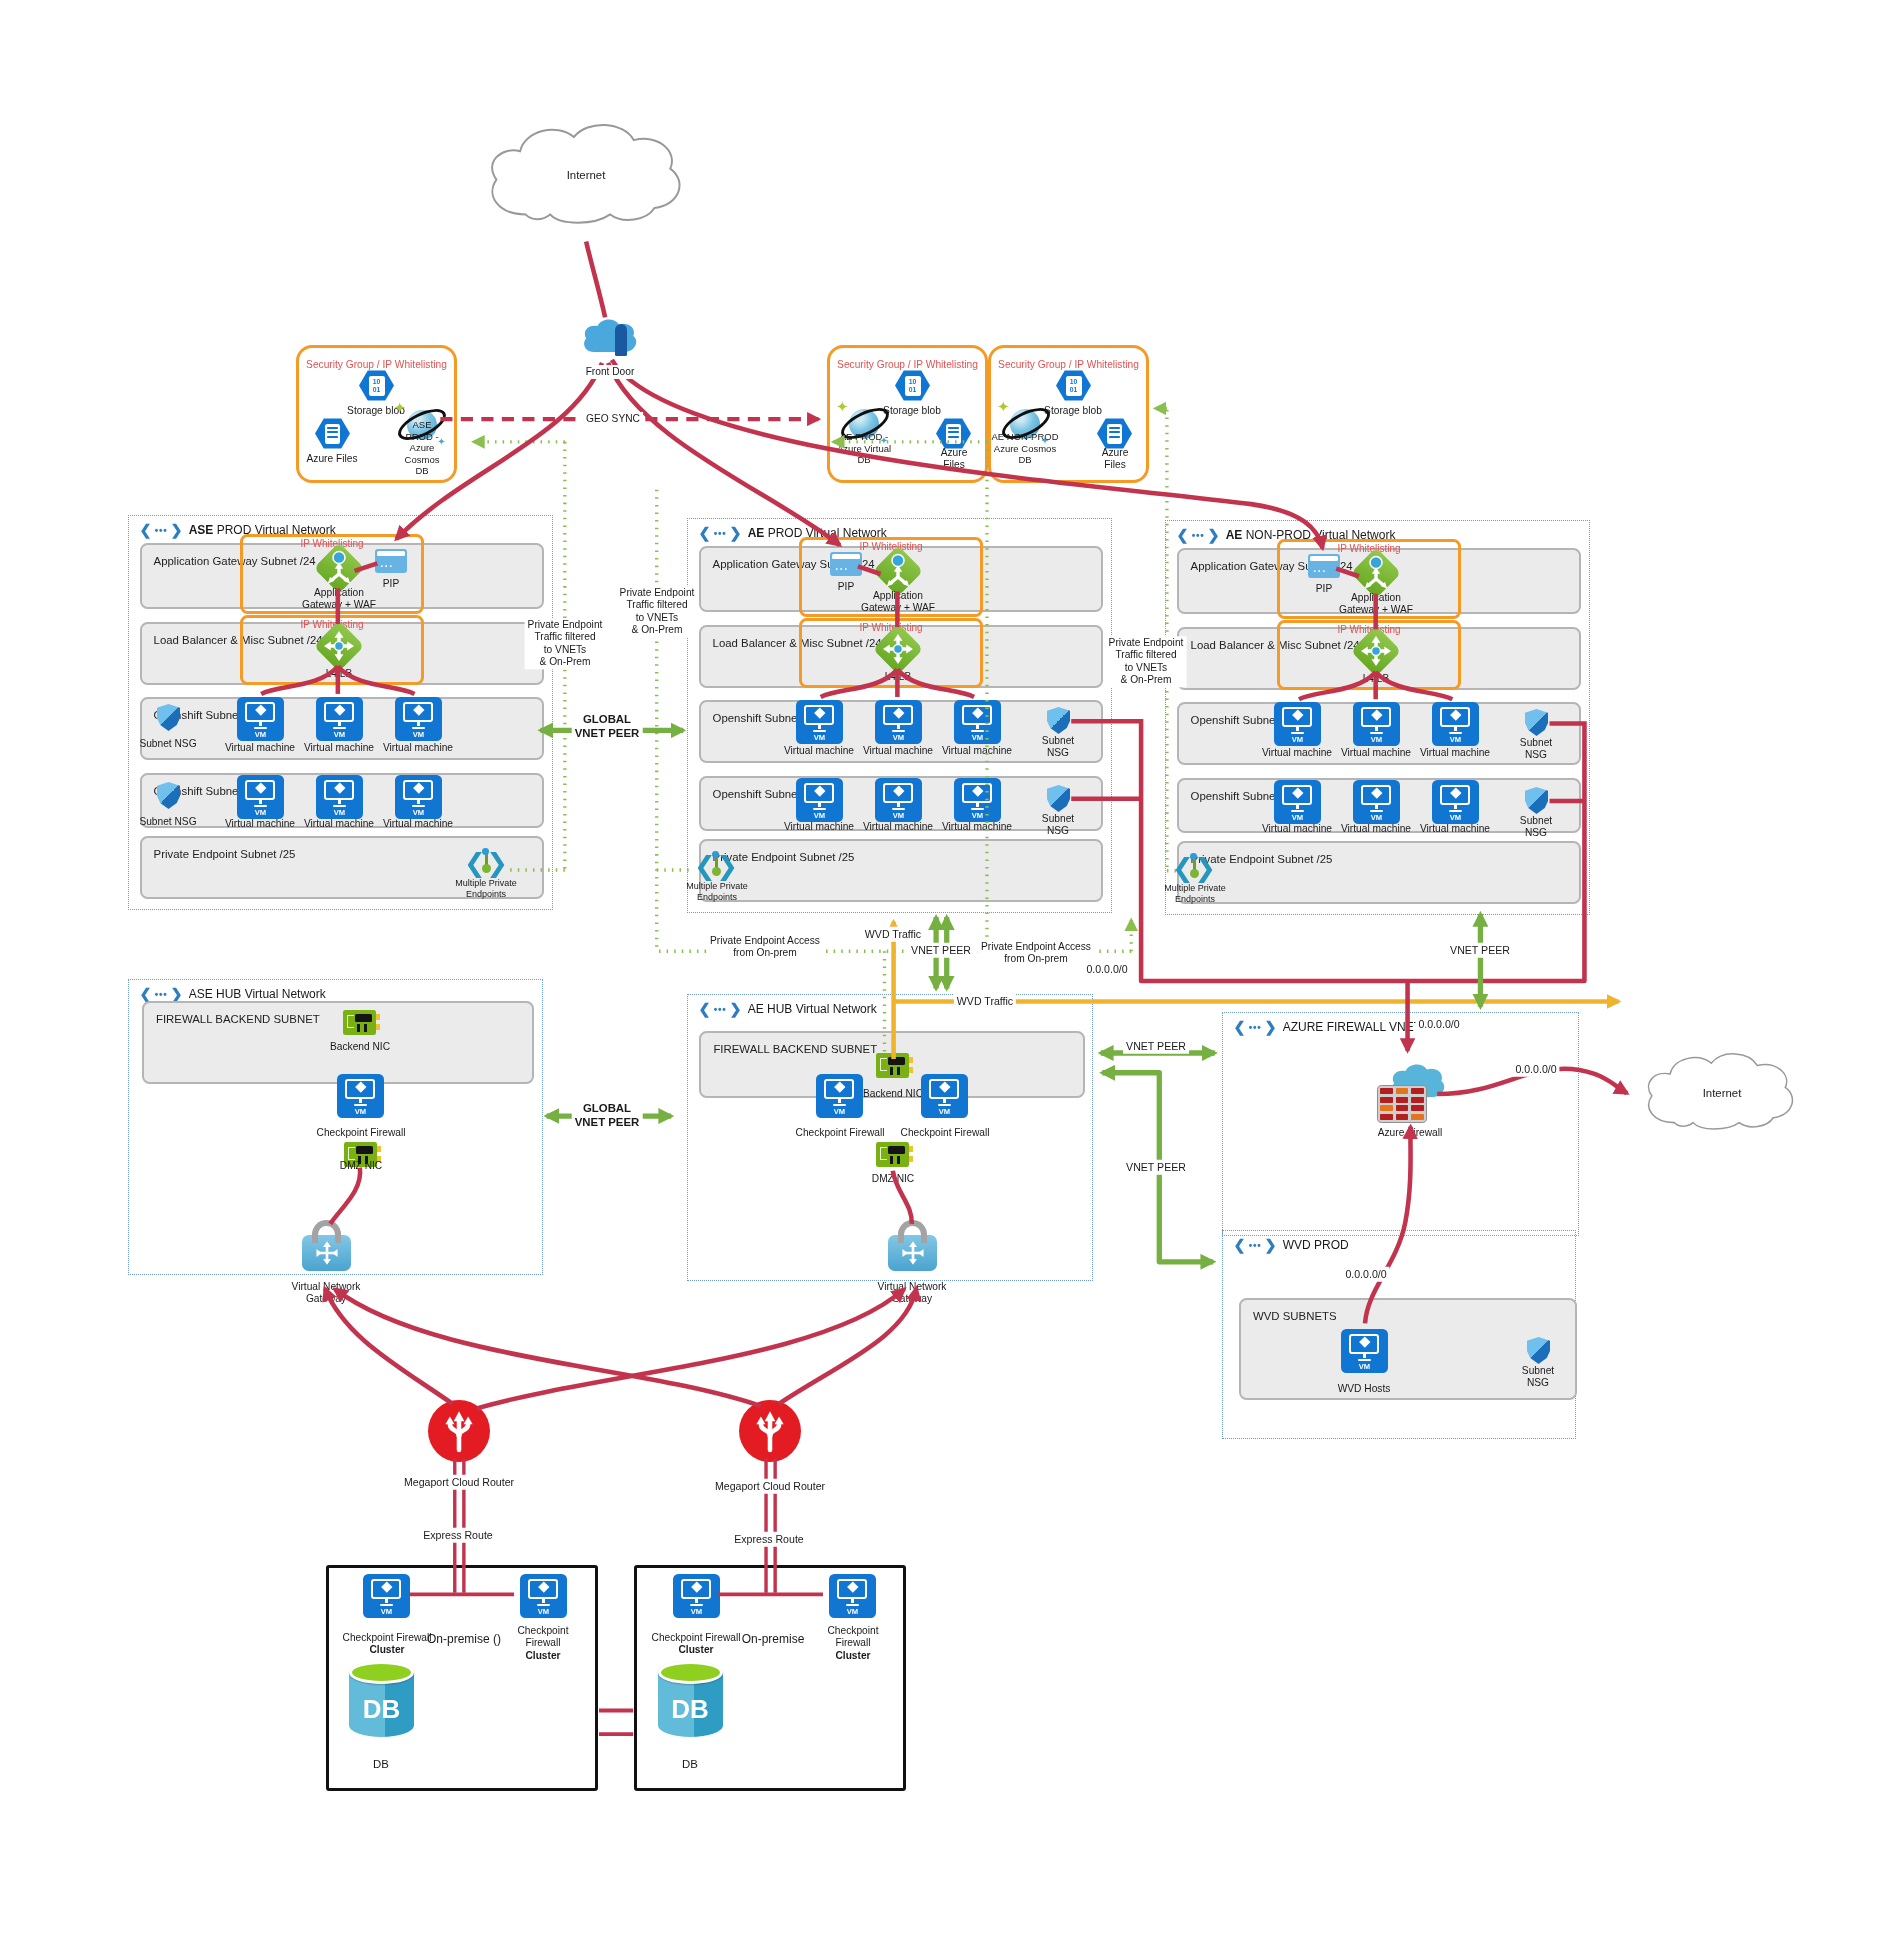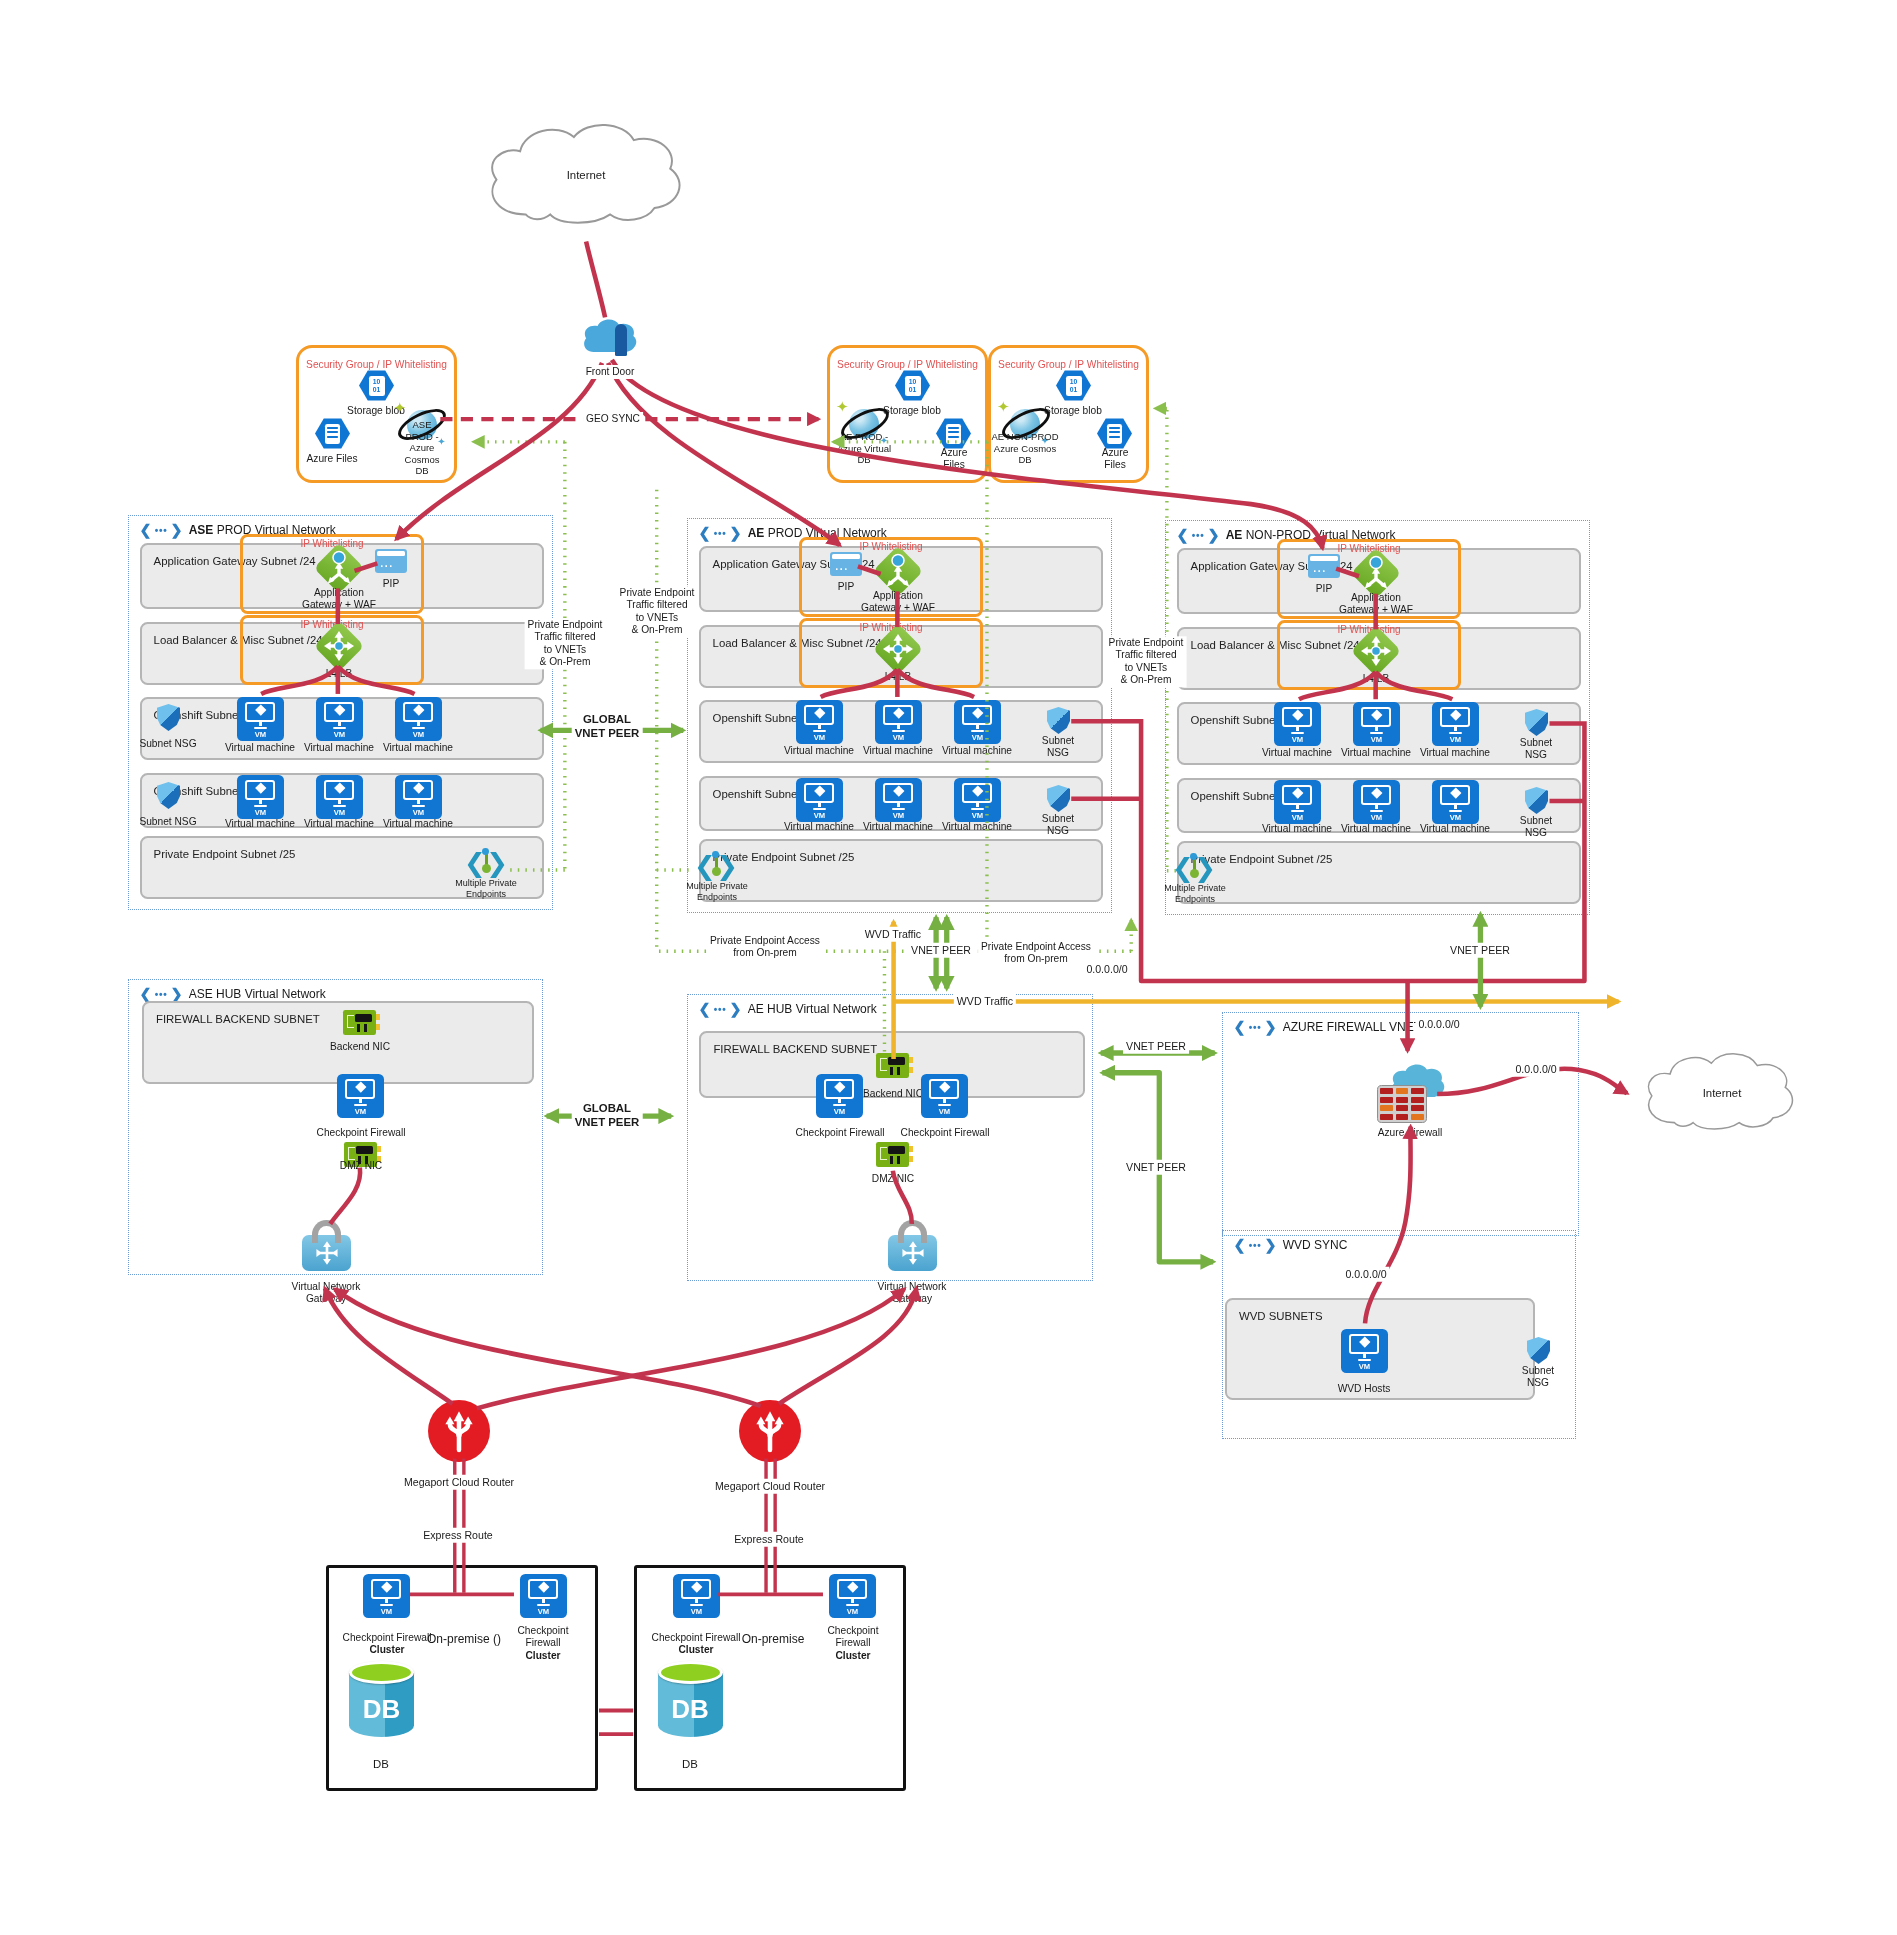--- a/index.html
+++ b/index.html
@@ -728,23 +728,23 @@
           </div>
       </div>
       <div class="lbl" style="left:187px;top:120px">Azure Firewall</div>
     </div>
 
     <div class="dotbox" style="left:1222px;top:1230px;width:354px;height:209px">
       <div class="vnet-head">
           <span class="brkt">❮</span>
           <span class="mdots">•••</span>
           <span class="brkt">❯</span>
-          <span>WVD SYNC</span>
-        </div>
-      <div class="graybox" style="left:2px;top:67px;width:310px;height:102px">
+          <span>WVD PROD</span>
+        </div>
+      <div class="graybox" style="left:16px;top:67px;width:338px;height:102px">
           <div class="subnet-lbl">WVD SUBNETS</div>
         </div>
       <div class="vm-tile" style="left:118px;top:98px">
           <div class="scr"></div>
           <div class="cube"></div>
           <div class="stand"></div>
           <div class="base"></div>
           <div class="tag">VM</div>
         </div>
       <div class="lbl" style="left:141px;top:158px">WVD Hosts</div>

